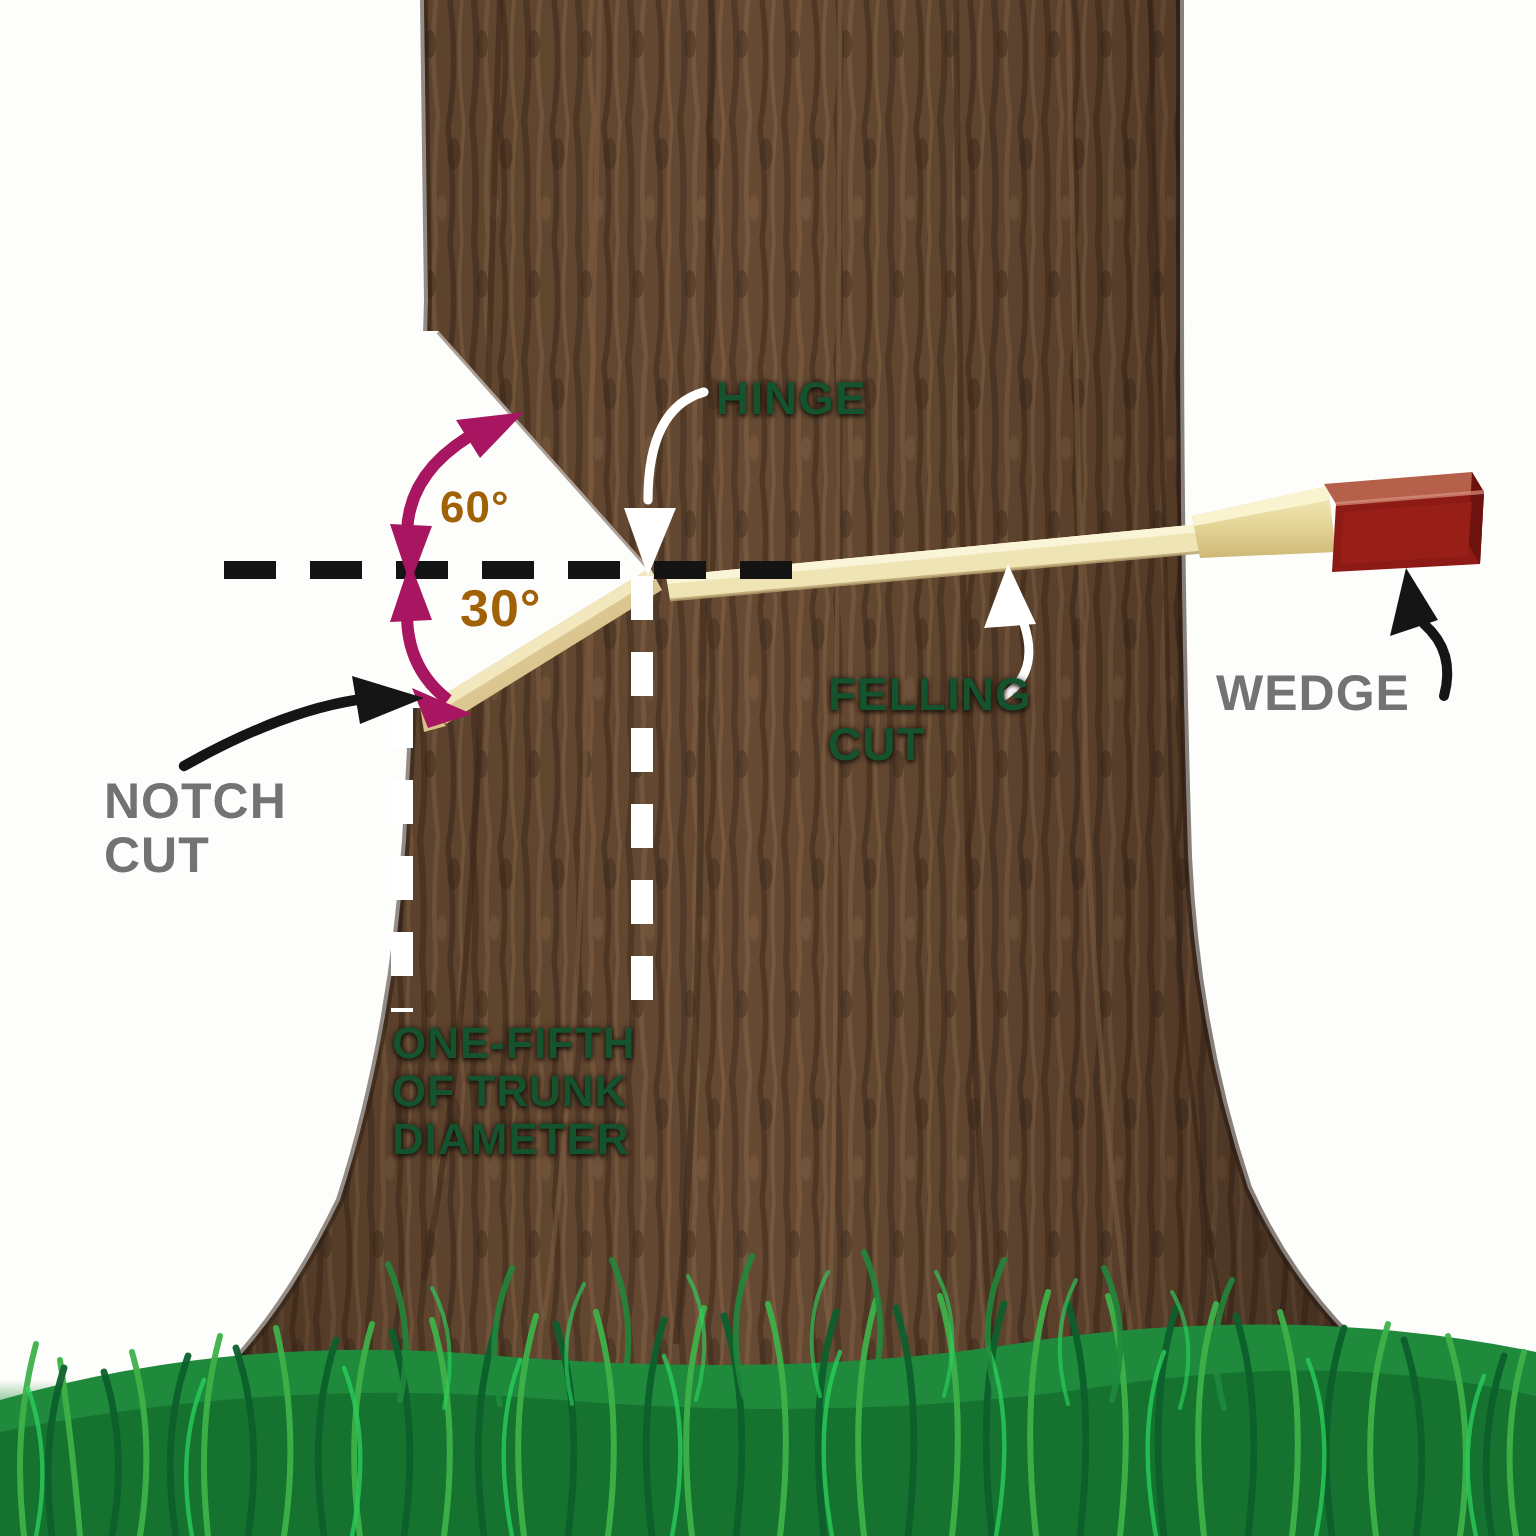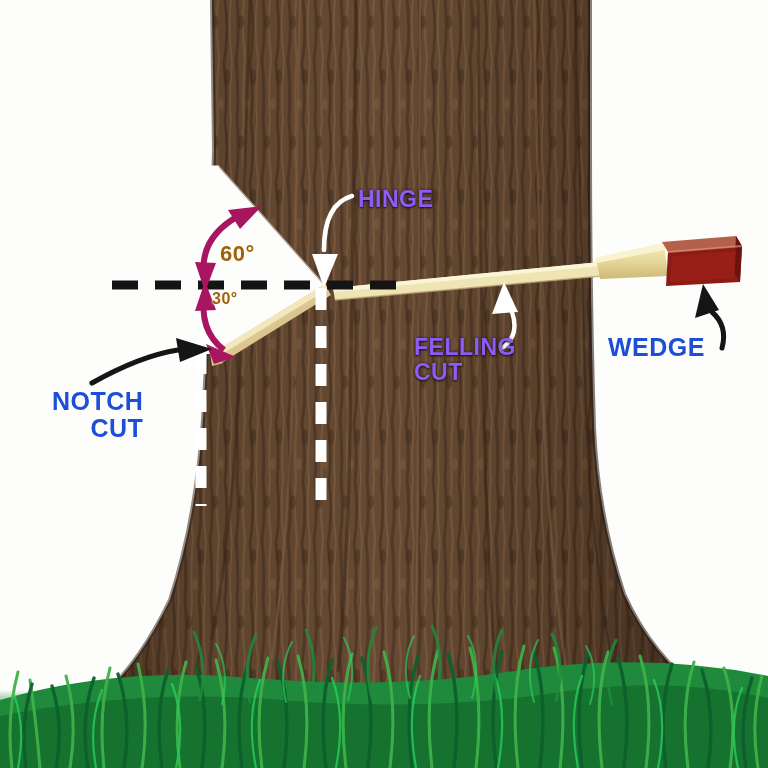--- a/index.html
+++ b/index.html
@@ -13,30 +13,30 @@
   svg.layer{position:absolute;left:0;top:0;width:768px;height:768px;}
   .lbl{
     position:absolute;
     font-family:"Liberation Sans", sans-serif;
     font-weight:bold;
     letter-spacing:0.5px;
     white-space:pre;
     line-height:1.08;
     pointer-events:none;
   }
-  .lbl-dark{color:#1d4ed8;text-shadow:0 0 2px #ffffff,0 0 3px #ffffff;}
-  .lbl-light{color:#8b5cf6;text-shadow:0 1px 2px rgba(20,12,6,.85),0 0 3px rgba(20,12,6,.6);}
+  .lbl-dark{color:#737373;text-shadow:0 0 2px #ffffff,0 0 3px #ffffff;}
+  .lbl-light{color:#14532d;text-shadow:0 1px 2px rgba(20,12,6,.85),0 0 3px rgba(20,12,6,.6);}
   .lbl-ang{color:#a16207;font-weight:bold;text-shadow:0 0 2px #fff,0 0 3px #fff;}
-  #notch-cut-label{left:52px;top:388px;font-size:25px;text-align:right;}
+  #notch-cut-label{left:52px;top:388px;font-size:25px;text-align:left;}
   #hinge-label{left:358px;top:187px;font-size:23px;}
   #felling-cut-label{left:414px;top:335px;font-size:23px;text-align:left;}
   #wedge-label{left:608px;top:334px;font-size:25px;}
   #onefifth-label{left:196px;top:510px;font-size:22px;text-align:left;}
   #angle-60-label{left:220px;top:242px;font-size:22px;}
-  #angle-30-label{left:212px;top:290px;font-size:16px;}
+  #angle-30-label{left:230px;top:290px;font-size:26px;}
 </style>
 </head>
 <body>
 
 <div id="stage">
 
   <svg class="layer" viewBox="0 0 768 768">
     <defs>
 
       <pattern id="barkTex" width="26" height="120" patternUnits="userSpaceOnUse">
@@ -258,18 +258,21 @@
   <div class="lbl lbl-dark" id="notch-cut-label">NOTCH
 CUT</div>
 
   <div class="lbl lbl-light" id="hinge-label">HINGE</div>
 
   <div class="lbl lbl-light" id="felling-cut-label">FELLING
 CUT</div>
 
   <div class="lbl lbl-dark" id="wedge-label">WEDGE</div>
 
+  <div class="lbl lbl-light" id="onefifth-label">ONE-FIFTH
+OF TRUNK
+DIAMETER</div>
 
   <div class="lbl lbl-ang" id="angle-60-label">60°</div>
 
   <div class="lbl lbl-ang" id="angle-30-label">30°</div>
 
 </div>
 
 </body></html>

